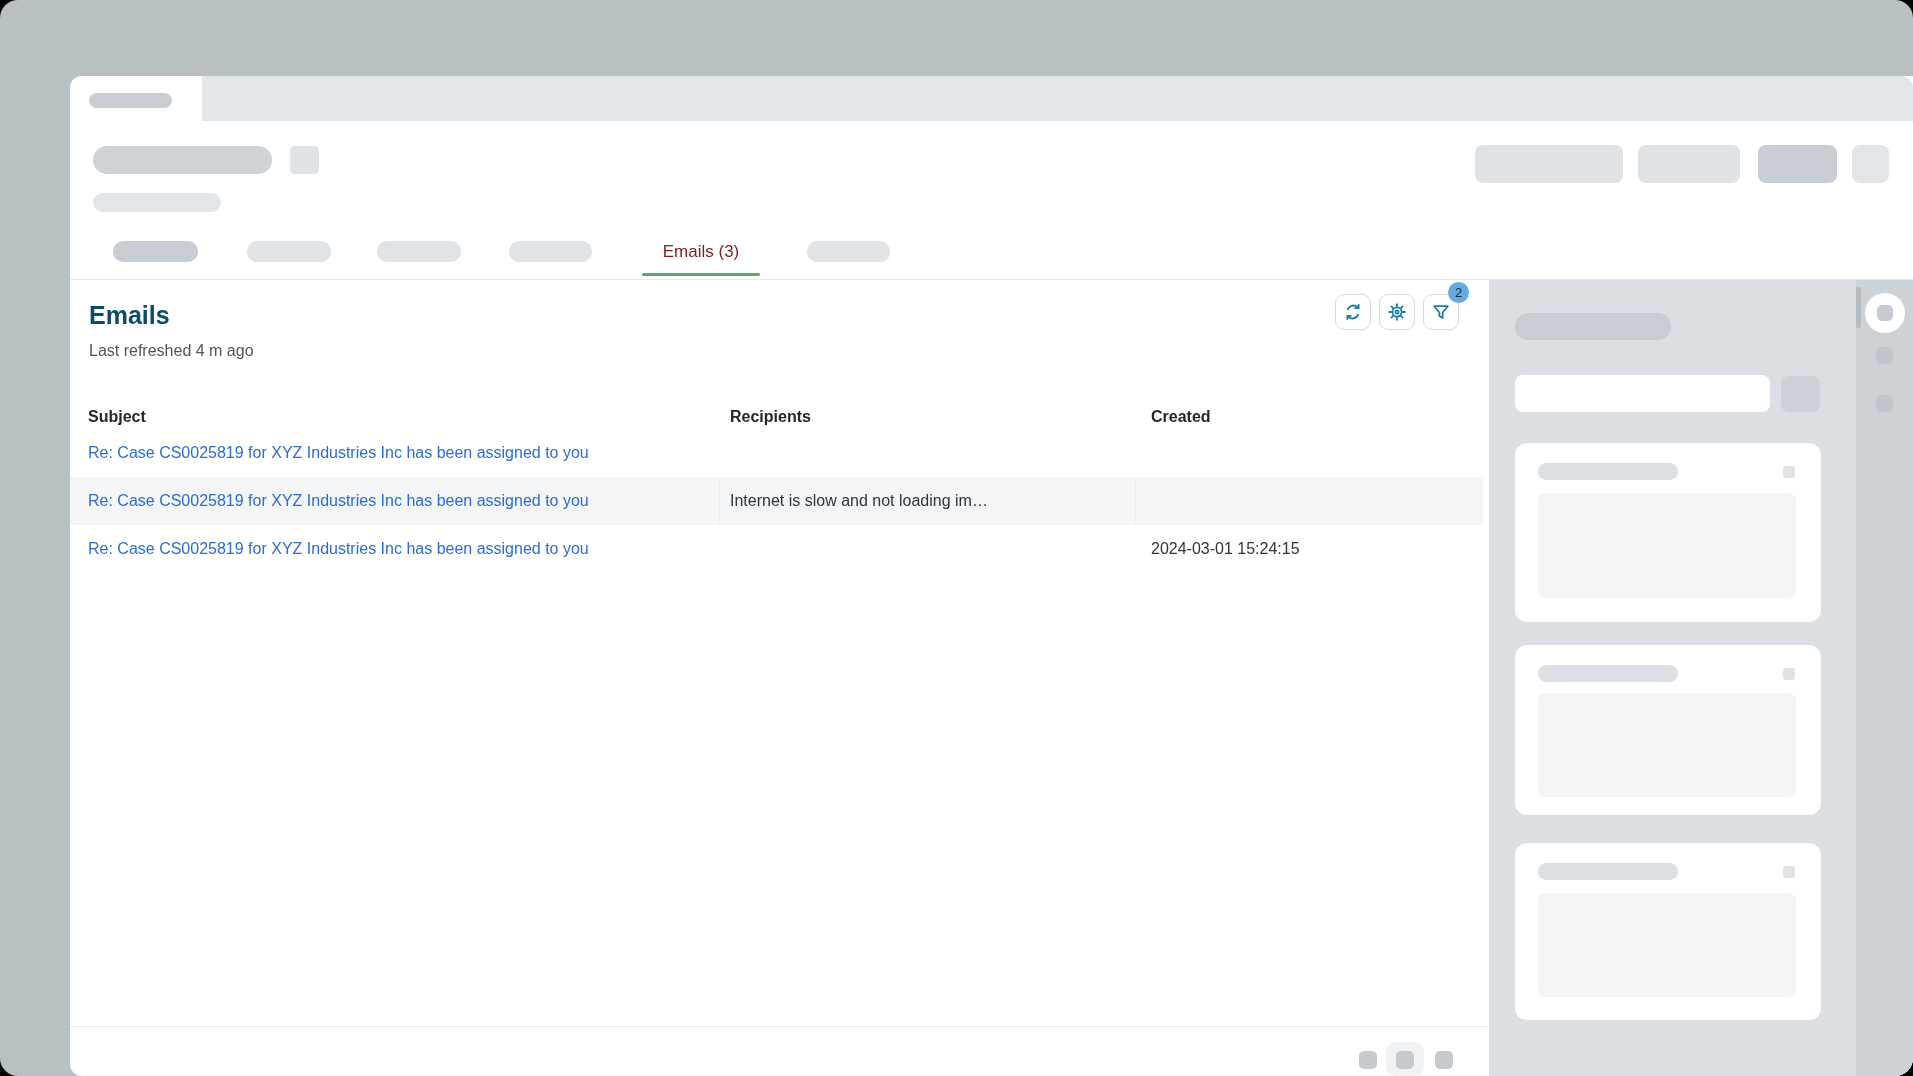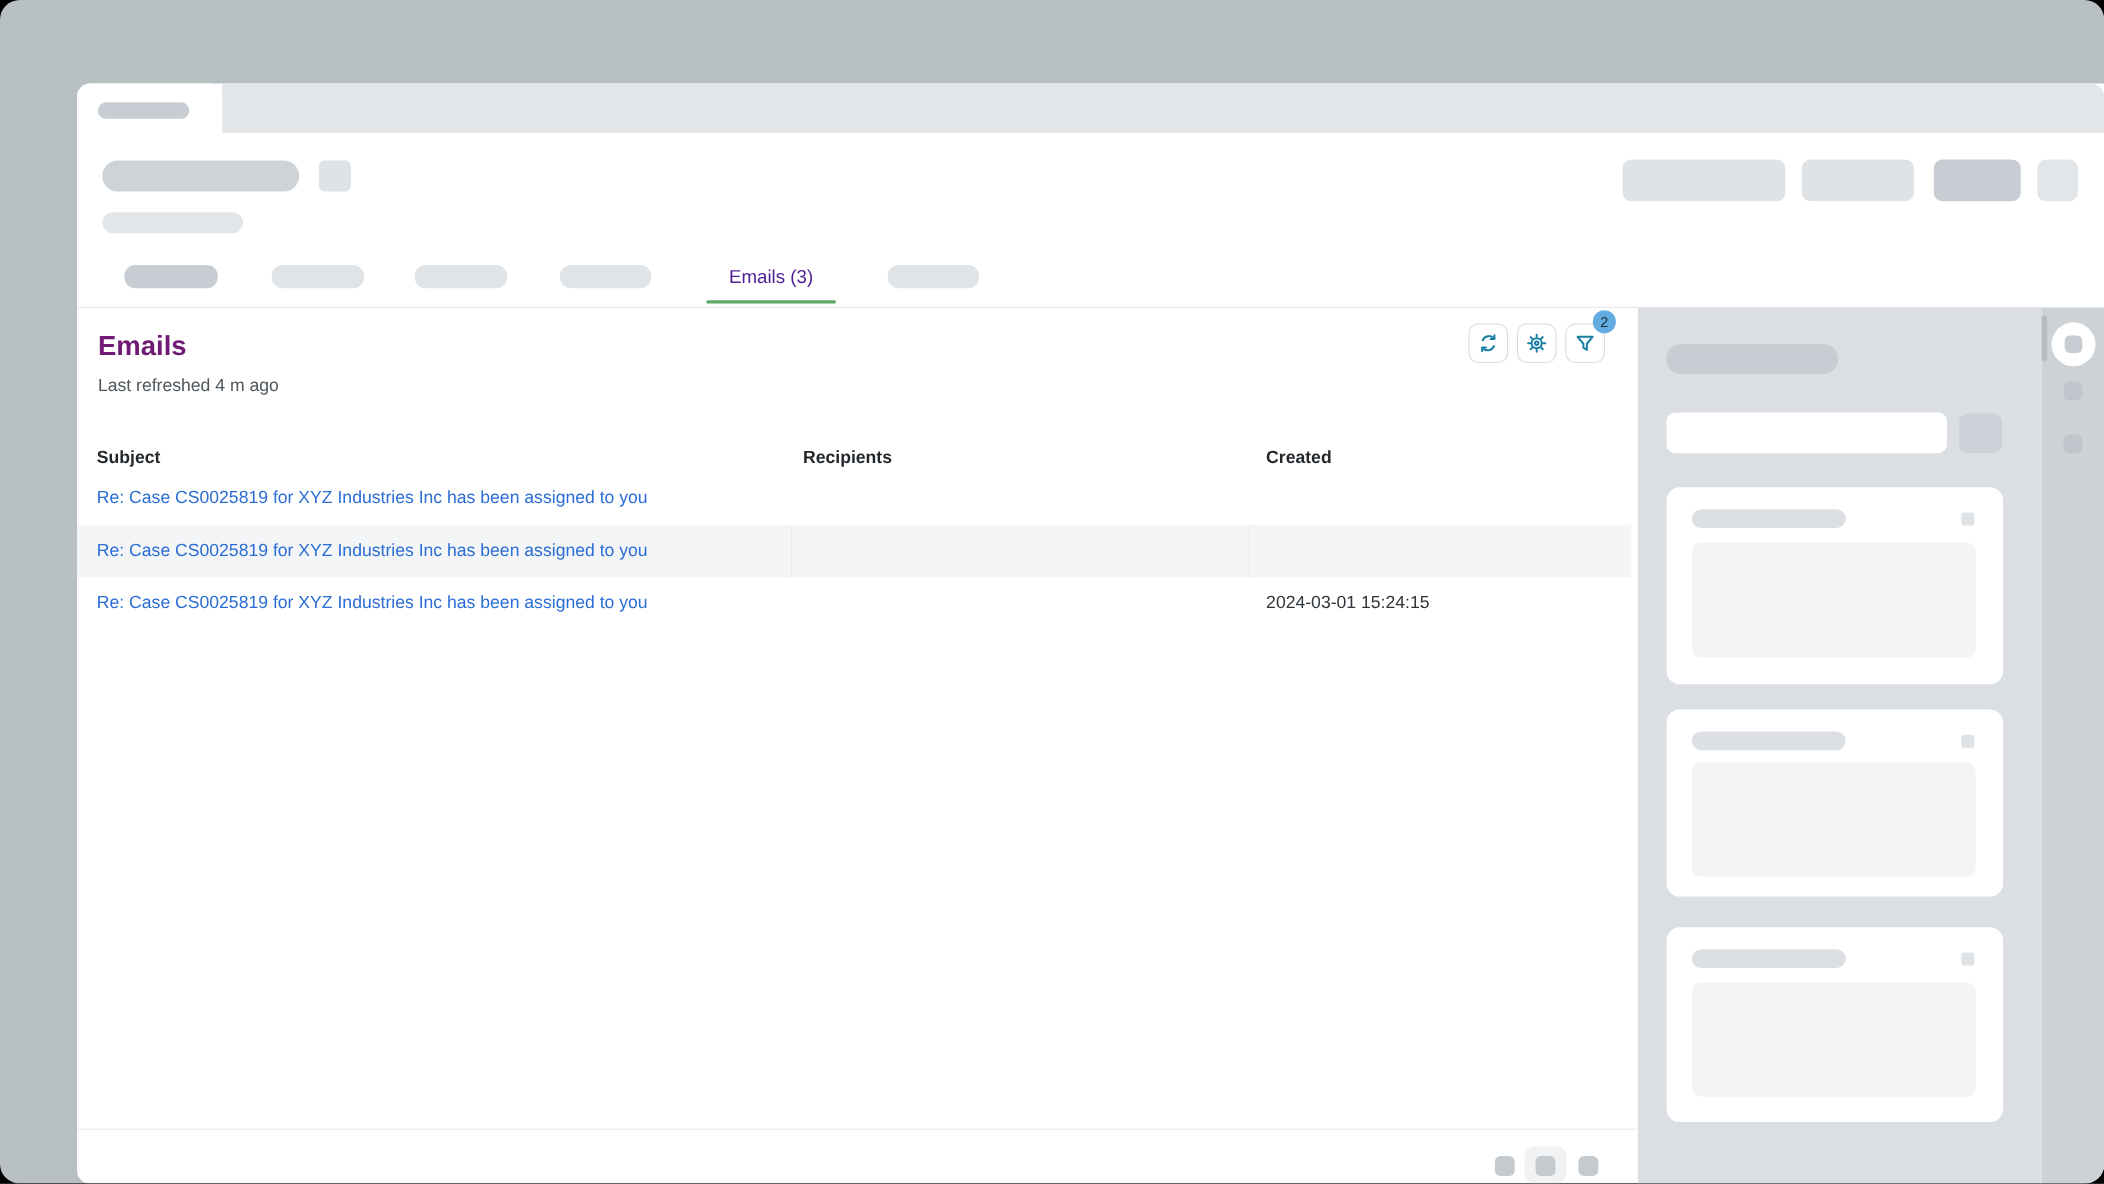--- a/index.html
+++ b/index.html
@@ -11,24 +11,24 @@
   .abs{position:absolute;}
   .window-bg{left:70px;top:76px;width:1843px;height:1000px;background:#ffffff;border-radius:12px 0 0 12px;}
   .tabstrip{left:202px;top:76px;width:1711px;height:45px;background:#e3e6e9;}
   .browser-tab{left:70px;top:76px;width:132px;height:45px;background:#ffffff;border-radius:12px 12px 0 0;}
   .sk{background:#e0e4e7;border-radius:10px;}
   .sk-dark{background:#c7cdd2;}
   .sk-mid{background:#ced3d7;}
   .sk-light{background:#e3e6e9;}
   .divider{background:#e7e9eb;}
   .tab-label{
-    color:#4c1d95;font-size:17px;line-height:28px;text-align:center;font-weight:400;
+    color:#7f1d1d;font-size:17px;line-height:28px;text-align:center;font-weight:400;
   }
   .tab-underline{background:#5ea863;border-radius:2px;}
-  .page-title{color:#701a75;font-size:25px;font-weight:600;line-height:30px;}
+  .page-title{color:#0c4a6e;font-size:25px;font-weight:600;line-height:30px;}
   .page-sub{color:#4e565c;font-size:16px;line-height:22px;}
   .iconbtn{
     width:36px;height:36px;background:#fff;border:1px solid #d7dbde;border-radius:9px;
     box-sizing:border-box;display:flex;align-items:center;justify-content:center;
   }
   .badge{
     width:21px;height:21px;border-radius:50%;background:#63ace1;color:#1d2b38;
     font-size:13px;line-height:21px;text-align:center;font-weight:400;
   }
   .th{color:#23282c;font-size:16px;font-weight:700;line-height:24px;}
@@ -119,20 +119,21 @@
   <div class="abs th" style="left:730px;top:405px;">Recipients</div>
   <div class="abs th" style="left:1151px;top:405px;">Created</div>
 
   <div class="abs row" style="left:70px;top:429px;width:1413px;">
     <div class="cell link" style="left:18px;width:620px;">Re: Case CS0025819 for XYZ Industries Inc has been assigned to you</div>
   </div>
   <div class="abs row hl" style="left:70px;top:477px;width:1413px;">
     <div class="vline" style="left:649px;"></div>
     <div class="vline" style="left:1065px;"></div>
     <div class="cell link" style="left:18px;width:620px;">Re: Case CS0025819 for XYZ Industries Inc has been assigned to you</div>
+    <div class="cell" style="left:660px;width:400px;">Internet is slow and not loading im…</div>
   </div>
   <div class="abs row" style="left:70px;top:525px;width:1413px;">
     <div class="cell link" style="left:18px;width:620px;">Re: Case CS0025819 for XYZ Industries Inc has been assigned to you</div>
     <div class="cell" style="left:1081px;width:320px;">2024-03-01 15:24:15</div>
   </div>
 
   <div class="abs divider" style="left:70px;top:1026px;width:1419px;height:1px;background:#e8eaec;"></div>
   <div class="abs dot" style="left:1359px;top:1051px;"></div>
   <div class="abs dot-wrap" style="left:1386px;top:1042px;width:38px;height:34px;">
     <div class="dot" style="position:absolute;left:10px;top:9px;"></div>

